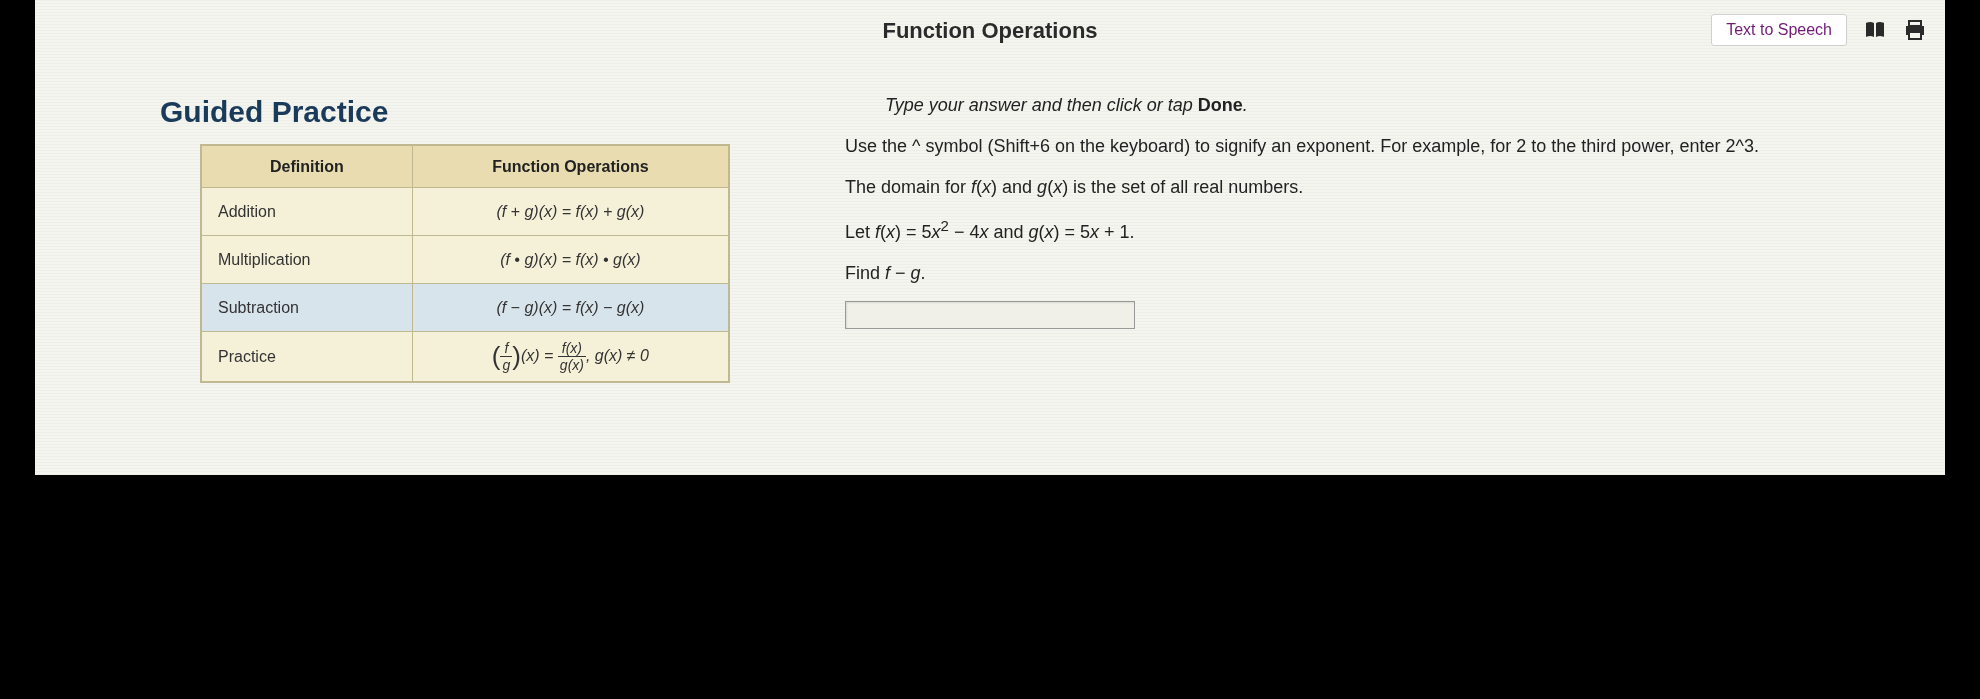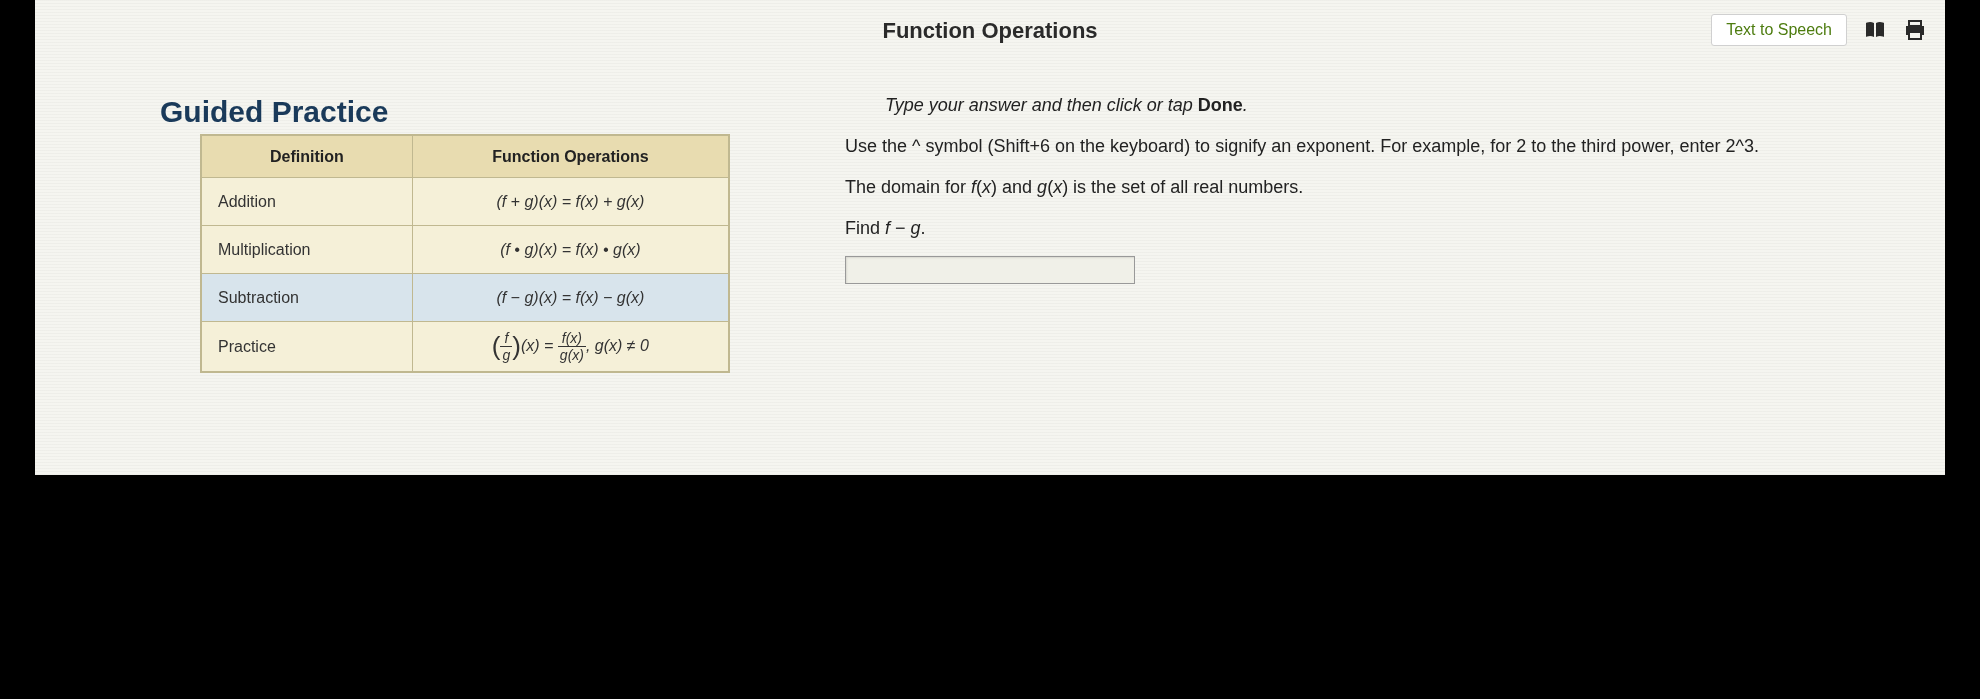--- a/index.html
+++ b/index.html
@@ -44,21 +44,21 @@
       top: 14px;
       display: flex;
       align-items: center;
       gap: 16px;
     }
     .tts-btn {
       background: #fff;
       border: 1px solid #d0d0d0;
       padding: 6px 14px;
       font-size: 16px;
-      color: #4d7c0f;
+      color: #701a75;
       border-radius: 3px;
       cursor: pointer;
     }
     .icon-btn {
       width: 24px;
       height: 24px;
       display: inline-flex;
       align-items: center;
       justify-content: center;
       color: #2a2a2a;
@@ -67,21 +67,21 @@
     .section-title {
       position: absolute;
       top: 95px;
       left: 125px;
       font-size: 30px;
       font-weight: bold;
       color: #1a3a5a;
     }
     .table-wrap {
       position: absolute;
-      top: 134px;
+      top: 144px;
       left: 165px;
       width: 530px;
       border: 1px solid #c0b890;
     }
     table {
       width: 100%;
       border-collapse: collapse;
       font-size: 16px;
     }
     th, td {
@@ -230,17 +230,18 @@
       </tbody>
     </table>
   </div>
 
   <div class="instructions">
     <p class="prompt-line">
       <span>Type your answer and then click or tap </span><strong>Done</strong><span>.</span>
     </p>
     <p>Use the ^ symbol (Shift+6 on the keyboard) to signify an exponent. For example, for 2 to the third power, enter 2^3.</p>
     <p>The domain for <span class="math-i">f</span>(<span class="math-i">x</span>) and <span class="math-i">g</span>(<span class="math-i">x</span>) is the set of all real numbers.</p>
+    <p>Let <span class="math-i">f</span>(<span class="math-i">x</span>) = 5<span class="math-i">x</span><sup>2</sup> − 4<span class="math-i">x</span> and <span class="math-i">g</span>(<span class="math-i">x</span>) = 5<span class="math-i">x</span> + 1.</p>
     <p>Find <span class="math-i">f</span> − <span class="math-i">g</span>.</p>
     <input type="text" class="answer-input" value="" style="">
   </div>
 
 </div>
 
 </body></html>

